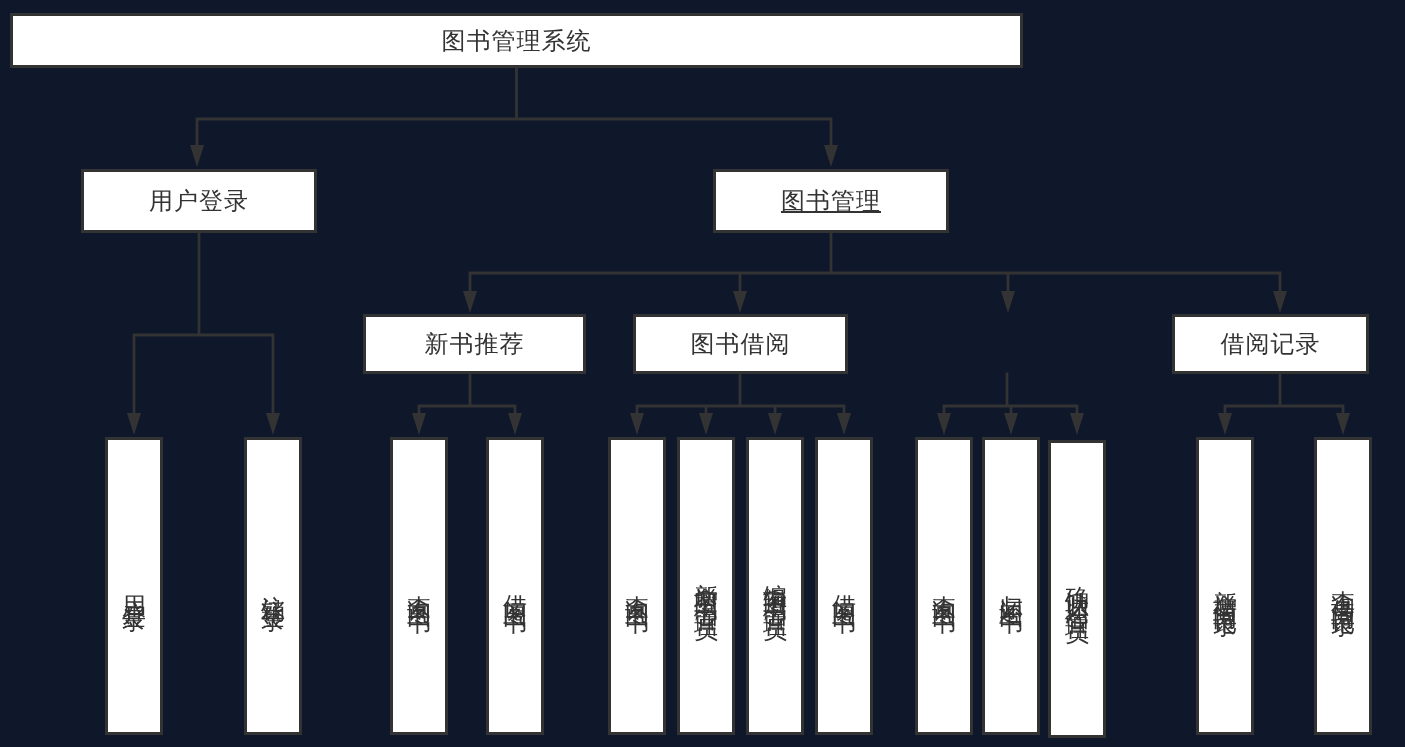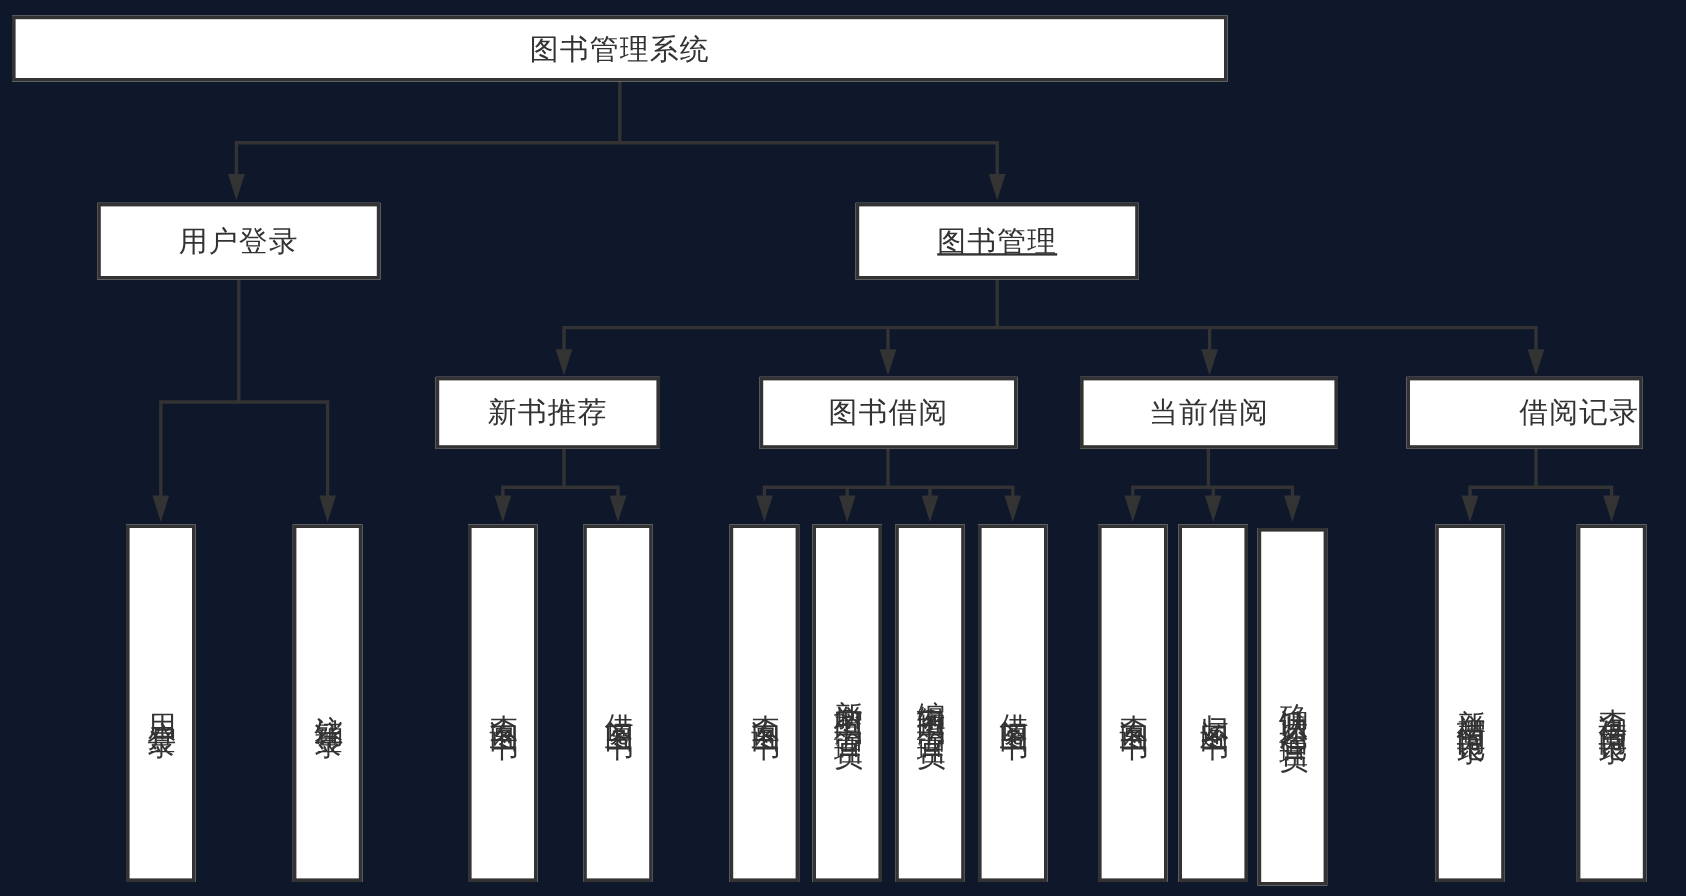--- a/index.html
+++ b/index.html
@@ -82,30 +82,27 @@
     <span>图书管理系统</span>
   </div>
 
   <div class="box h" style="left:81px; top:169px; width:236px; height:64px;">
     <span>用户登录</span>
   </div>
   <div class="box h" style="left:713px; top:169px; width:236px; height:64px;text-decoration:underline;">
     <span>图书管理</span>
   </div>
 
-  <div class="box h" style="left:363px; top:314px; width:187px; height:60px;">
+  <div class="box h" style="left:363px; top:314px; width:223px; height:60px;">
     <span>新书推荐</span>
   </div>
   <div class="box h" style="left:633px; top:314px; width:215px; height:60px;align-items:center;">
     <span>图书借阅</span>
   </div>
-  <div class="box h" style="left:900px; top:314px; width:215px; height:60px;">
-    <span>当前借阅</span>
-  </div>
-  <div class="box h" style="left:1172px; top:314px; width:197px; height:60px;justify-content:flex-end;">
+  <div class="box h" style="left:1172px; top:314px; width:197px; height:60px;">
     <span>借阅记录</span>
   </div>
 
   <div class="box v" style="left:105px; top:437px;">
     <span class="vt">用户登录</span>
   </div>
   <div class="box v" style="left:244px; top:437px;">
     <span class="vt">注销登录</span>
   </div>
 

